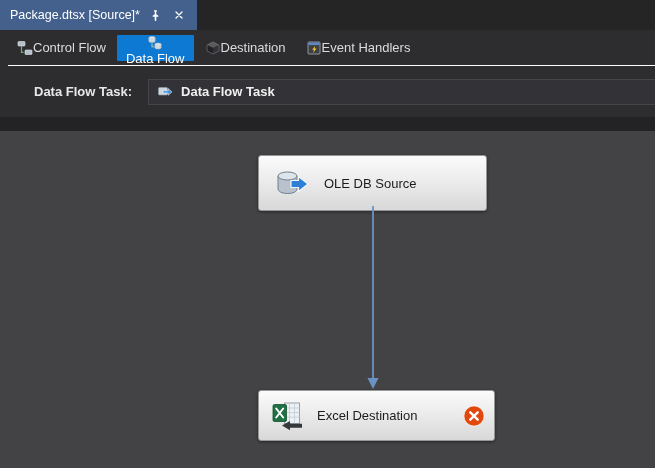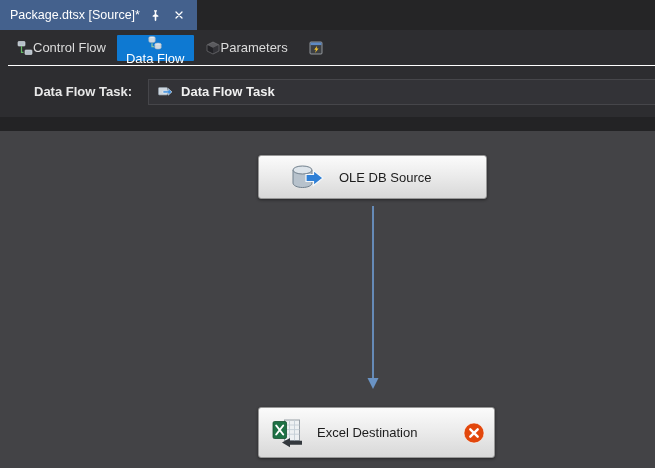--- a/index.html
+++ b/index.html
@@ -57,22 +57,22 @@
     position:absolute;left:0;top:131px;width:655px;height:337px;
     background:#434346;
   }
   .node{
     position:absolute;box-sizing:border-box;
     background:linear-gradient(180deg,#fbfbfb 0%,#ececec 45%,#d8d8d8 100%);
     border:1px solid #979797;border-radius:3px;
     box-shadow:0 1px 3px rgba(0,0,0,.45);
     display:flex;align-items:center;cursor:pointer;
   }
-  .node-source{left:258px;top:24px;width:229px;height:44px;padding-left:30px;gap:14px;}
-  .node-dest{left:258px;top:276px;width:237px;height:51px;padding-left:12px;gap:12px;}
+  .node-source{left:258px;top:24px;width:229px;height:56px;padding-left:15px;gap:14px;}
+  .node-dest{left:258px;top:259px;width:237px;height:51px;padding-left:12px;gap:12px;}
   .node-icon{display:inline-flex;flex:0 0 auto;}
   .node-label{font-size:13px;color:#1c1c1c;white-space:nowrap;}
   .connector{position:absolute;left:366px;top:75px;cursor:pointer;}
   .error-badge{
     position:absolute;right:9px;top:50%;transform:translateY(-50%);
     width:22px;height:22px;display:inline-flex;cursor:pointer;
   }
 </style>
 </head>
 <body>
@@ -118,30 +118,31 @@
   </div>
   <div class="view-tab">
     <span class="vt-icon">
       <svg viewBox="0 0 16 16" width="16" height="16">
         <polygon points="8,2 14,5 8,8 2,5" fill="#5a5a5e"></polygon>
         <polygon points="2,5 8,8 8,14 2,11" fill="#222226"></polygon>
         <polygon points="14,5 8,8 8,14 14,11" fill="#333338"></polygon>
         <polygon points="8,2 14,5 14,11 8,14 2,11 2,5" fill="none" stroke="#7d7d82" stroke-width="0.6"></polygon>
       </svg>
     </span>
-    <span>Parameters</span>
+    <span>Destination</span>
   </div>
   <div class="view-tab">
     <span class="vt-icon">
       <svg viewBox="0 0 16 16" width="16" height="16">
         <rect x="2" y="2" width="12" height="12" rx="1" fill="#3c3f43" stroke="#a8adb2" stroke-width="0.8"></rect>
         <rect x="2.5" y="2.5" width="11" height="2.6" fill="#5d89c4"></rect>
         <polygon points="9.2,5.8 6.2,9.8 8,9.8 7,13 10.6,8.6 8.6,8.6" fill="#f4c430"></polygon>
       </svg>
     </span>
+    <span>Event Handlers</span>
   </div>
 </div>
 
 <div class="task-row">
   <span class="task-label">Data Flow Task:</span>
   <div class="task-combo">
     <span class="combo-icon">
       <svg viewBox="0 0 16 16" width="16" height="16">
         <rect x="1.5" y="3.5" width="9" height="7.5" rx="1" fill="#cdd6de" stroke="#8d9aa5" stroke-width="0.7"></rect>
         <path d="M6 6.8h5.3V4.6l3.6 3.3-3.6 3.3V9H6z" fill="#3d8edd" stroke="#f2f5f8" stroke-width="0.6"></path>

